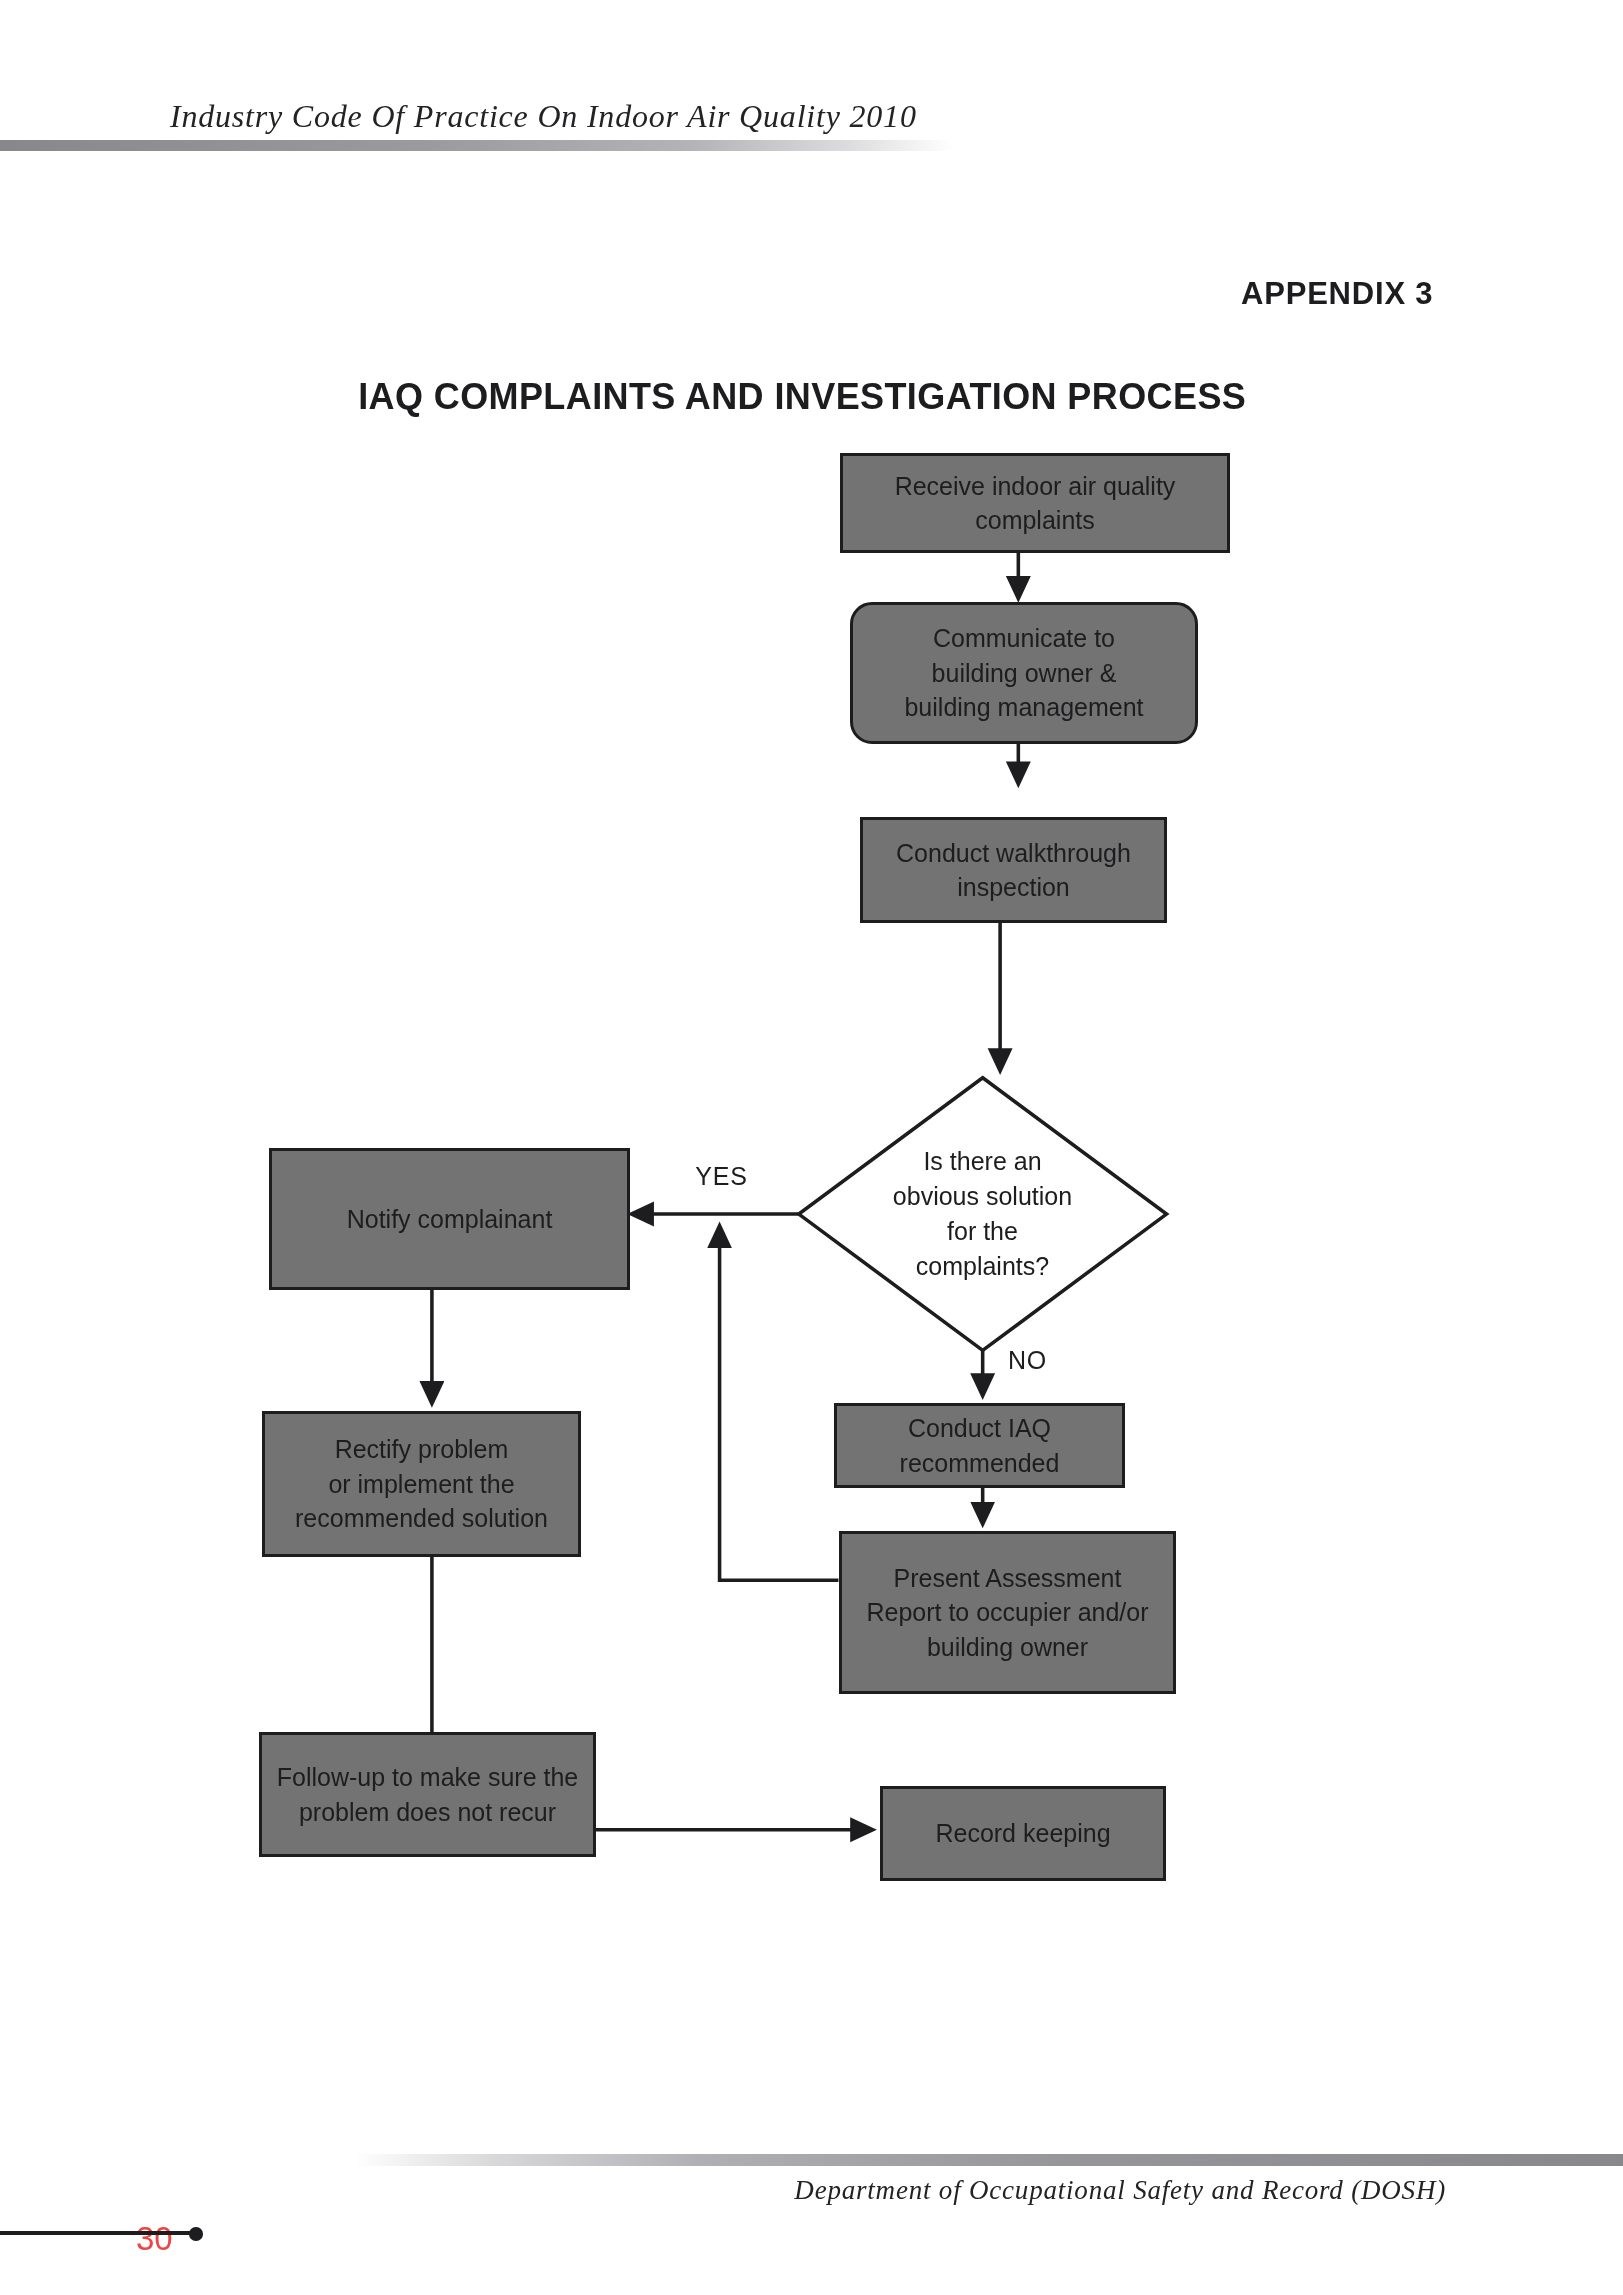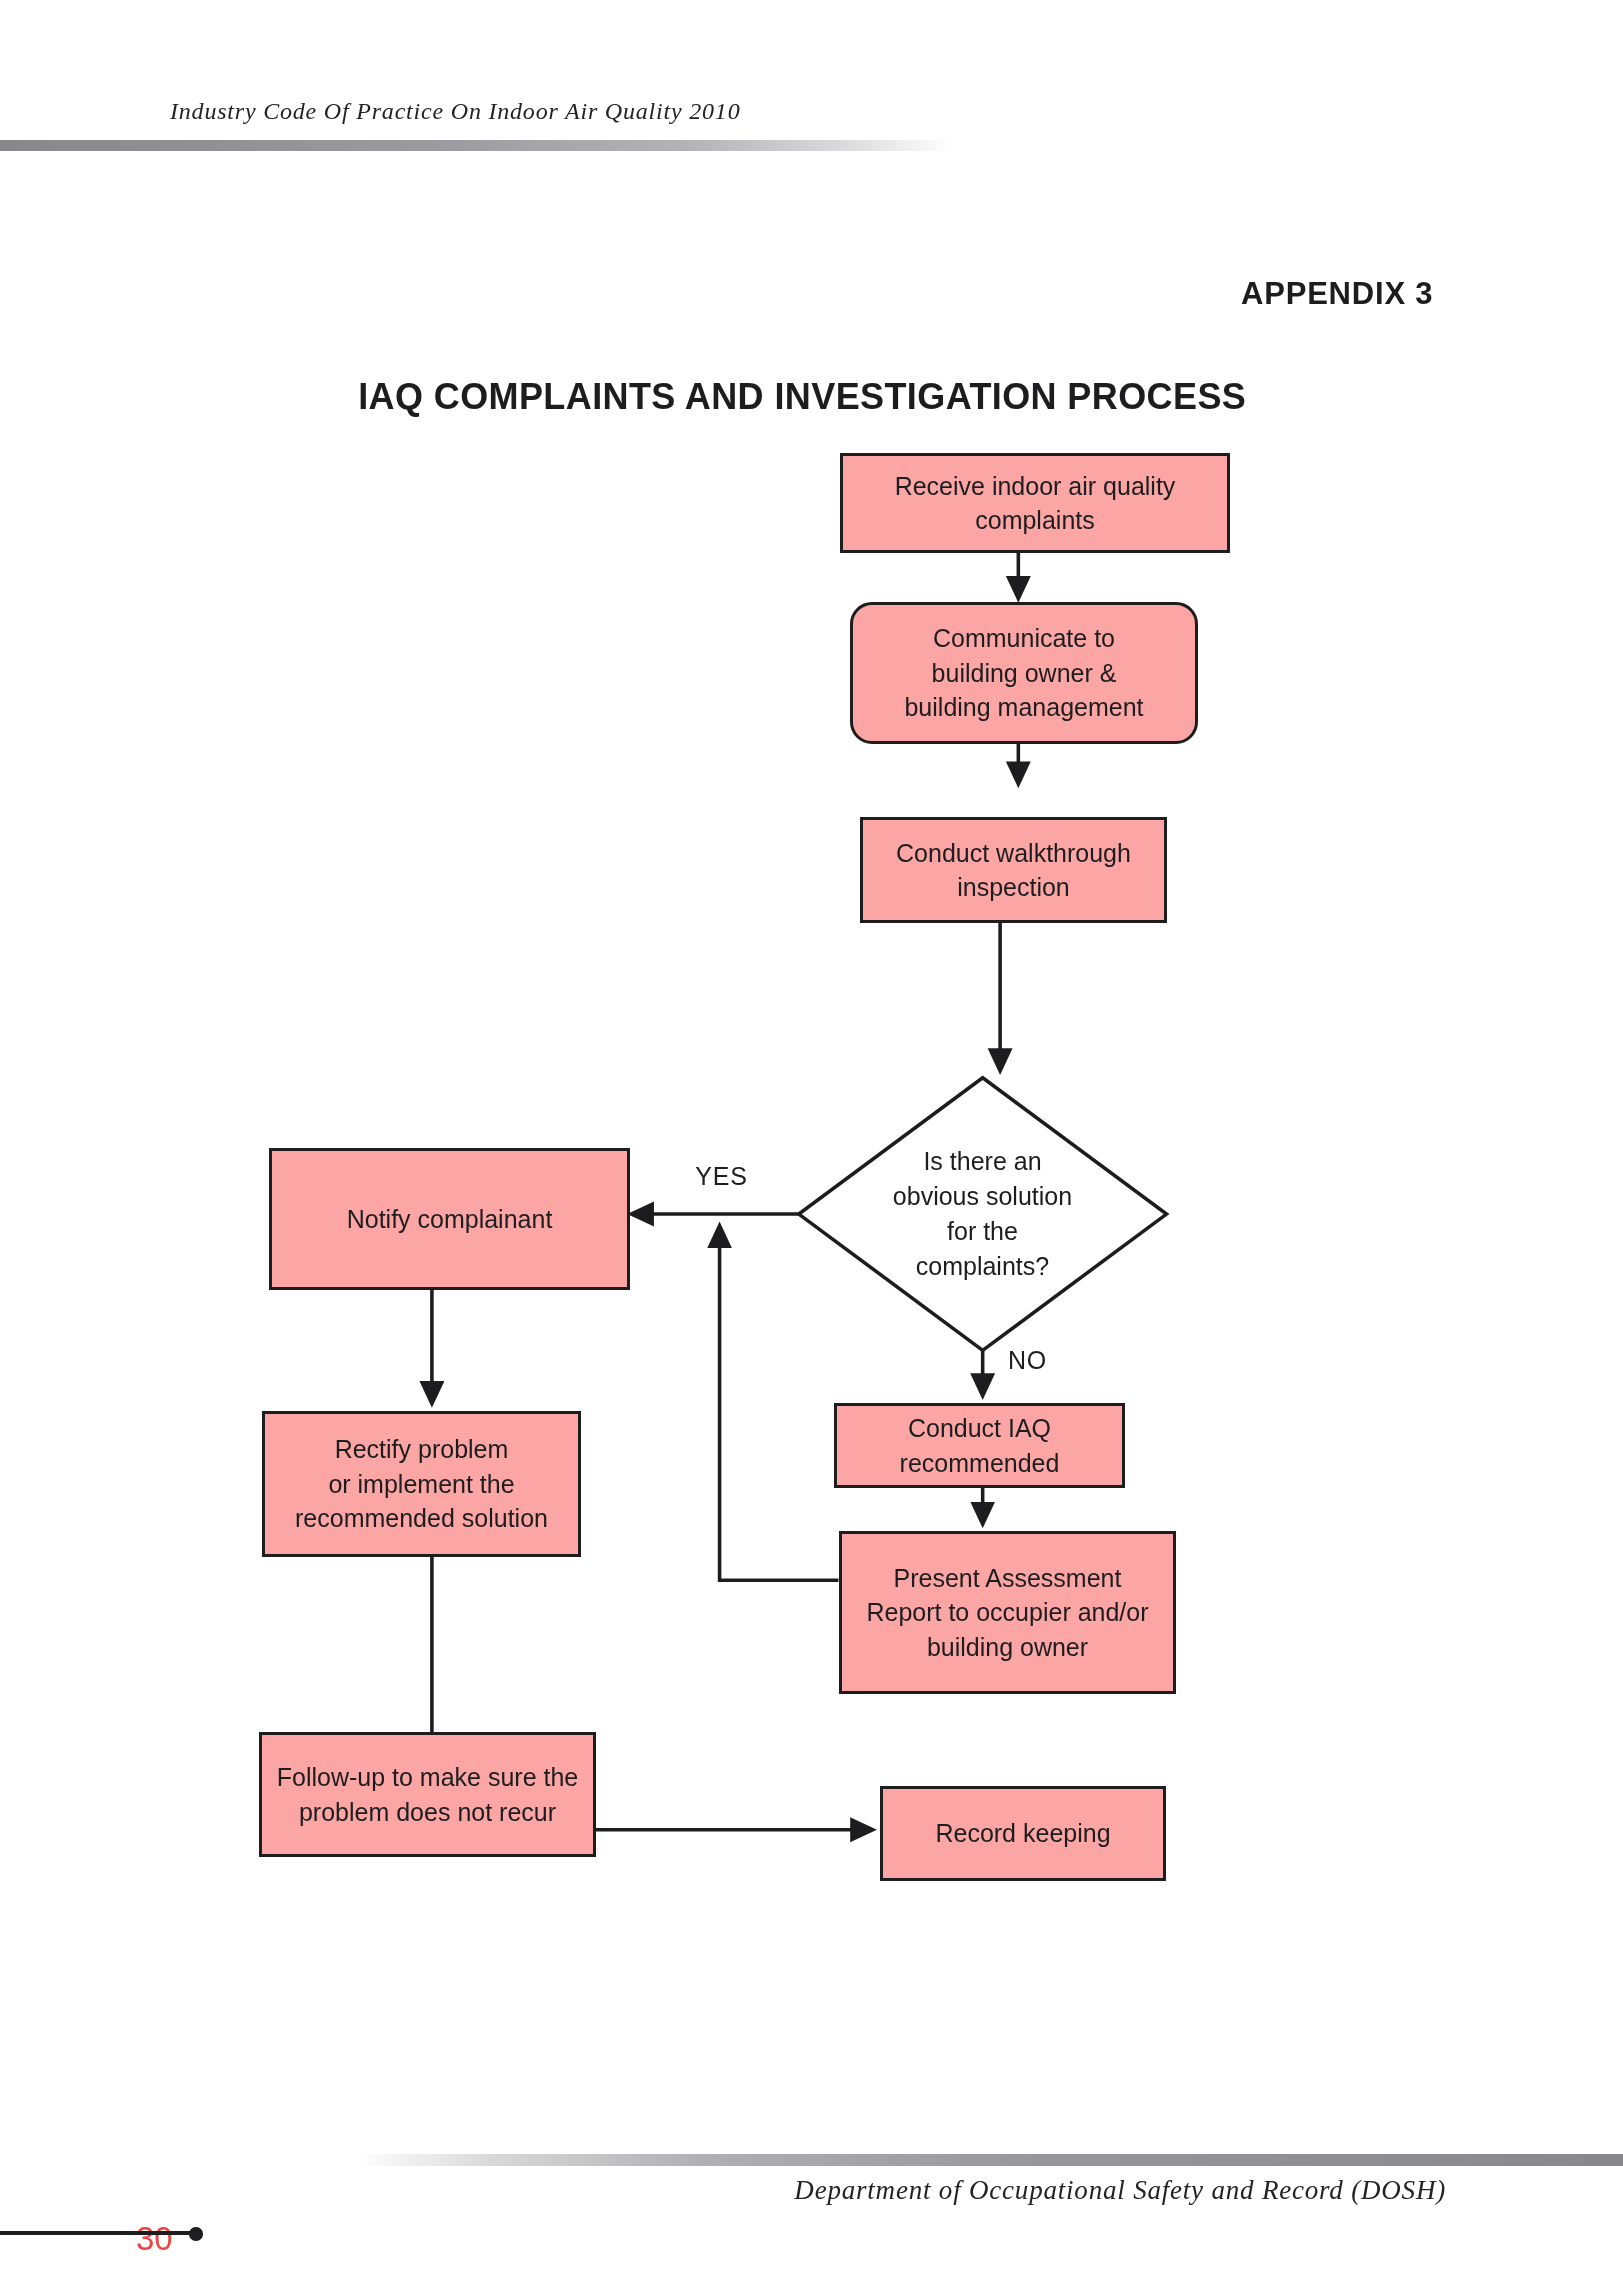--- a/index.html
+++ b/index.html
@@ -3,21 +3,21 @@
 <meta charset="utf-8">
 <style>
   html,body{margin:0;padding:0;background:#e8e8e8;}
   .page{
     position:relative;width:1623px;height:2295px;background:#ffffff;
     font-family:"Liberation Sans","DejaVu Sans",sans-serif;color:#1d1d1f;overflow:hidden;
   }
   
   .doc-header-title{
     position:absolute;left:170px;top:98px;font-family:"Liberation Serif","DejaVu Serif",serif;
-    font-style:italic;font-size:24px;letter-spacing:0.8px;color:#232326;white-space:nowrap;
+    font-style:italic;font-size:32px;letter-spacing:0.8px;color:#232326;white-space:nowrap;
   }
   .header-rule{
     position:absolute;left:0;top:140px;width:963px;height:11px;
     background:linear-gradient(to right,#88888c 0%,#9b9b9f 45%,#b4b4b8 72%,#dcdcde 88%,rgba(255,255,255,0) 99%);
   }
   .footer-rule{
     position:absolute;left:341px;top:2154px;width:1282px;height:12px;
     background:linear-gradient(to left,#88888c 0%,#97979b 45%,#b0b0b4 72%,#d8d8da 88%,rgba(255,255,255,0) 99%);
   }
   .footer-dept{
@@ -28,21 +28,21 @@
   .page-number-rule{position:absolute;left:0;top:2231px;width:196px;height:4px;background:#1d1d1f;}
   .page-number-dot{position:absolute;left:189px;top:2227px;width:13.5px;height:13.5px;border-radius:50%;background:#1d1d1f;}
 
   .appendix-label{position:absolute;left:1241px;top:276px;font-size:31px;font-weight:bold;letter-spacing:0.8px;}
   .chart-title{position:absolute;left:0;top:376px;width:1614px;text-align:center;font-size:36px;font-weight:bold;letter-spacing:0.4px;}
   .chart-title span{display:inline-block;transform:translateX(-4.8px);}
 
   
   .connectors{position:absolute;left:0;top:0;width:1623px;height:2295px;z-index:1;}
   .node{
-    position:absolute;z-index:2;background:#fca5a5;border:3.2px solid #1d1d1f;
+    position:absolute;z-index:2;background:#737373;border:3.2px solid #1d1d1f;
     display:flex;align-items:center;justify-content:center;text-align:center;
     font-size:25px;line-height:1.38;white-space:pre-line;
   }
   .decision-label{
     position:absolute;z-index:2;display:flex;align-items:center;justify-content:center;
     text-align:center;font-size:25px;line-height:1.4;white-space:pre-line;
   }
   .edge-label{position:absolute;z-index:2;font-size:25px;letter-spacing:0.8px;}
 
   .n-receive {left:840px;top:453px;width:384px;height:94px;}

